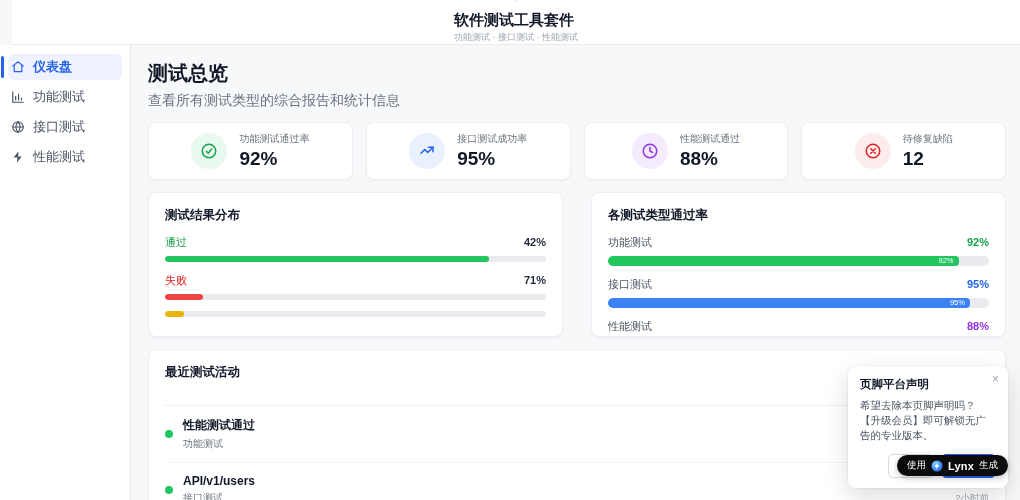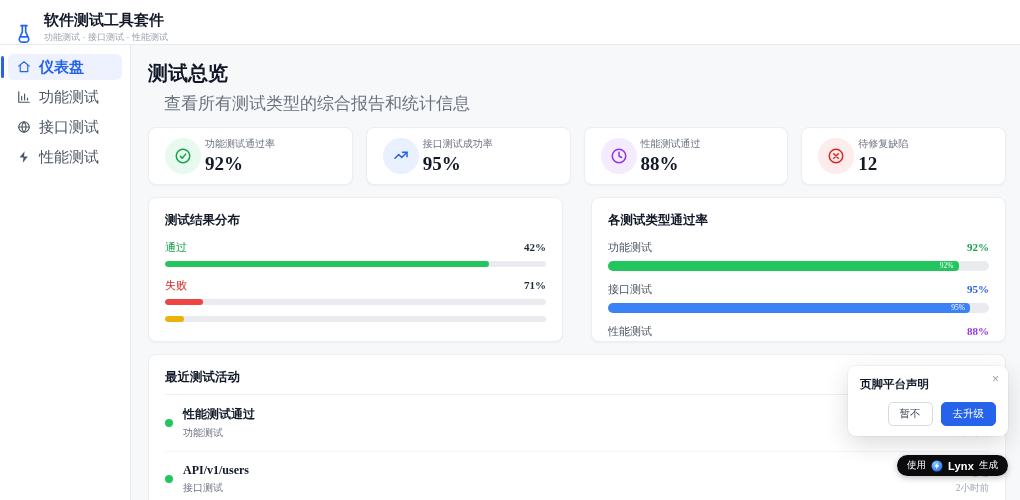--- a/index.html
+++ b/index.html
@@ -1,68 +1,68 @@
 <!DOCTYPE html>
 <html><head>
 <meta charset="utf-8">
 <style>
   * { margin:0; padding:0; box-sizing:border-box; }
   html,body { width:1020px; height:500px; overflow:hidden; }
   body { font-family:"Liberation Sans",sans-serif; background:#f7f8fa; position:relative; color:#111827; }
   svg { display:block; }
 
   
-  .header { position:absolute; top:0; left:0; right:0; height:45px; background:#fff;
-            border-bottom:1px solid #e8eaee; display:flex; align-items:flex-end; padding:0 14px; gap:10px; z-index:5; }
+  .header { position:absolute; top:0; left:12px; right:0; height:45px; background:#fff;
+            border-bottom:1px solid #e8eaee; display:flex; align-items:center; padding:0 14px; gap:10px; z-index:5;flex-direction:column; }
   .logo-icon { width:20px; height:20px; color:#2563eb; }
   .header-title { font-size:15px; font-weight:bold; color:#111827; line-height:1.2; }
   .header-sub { font-size:9px; color:#9ca3af; margin-top:2px; }
 
   
   .sidebar { position:absolute; top:45px; left:0; bottom:0; width:131px; background:#fff;
              border-right:1px solid #e8eaee; padding:9px 8px; z-index:4; }
-  .nav-item { position:relative; display:flex; align-items:center; gap:8px; height:26px; padding:0 9px;
-              margin-bottom:4px; border-radius:6px; font-size:15px; color:#4b5563; cursor:pointer;text-align:center; }
+  .nav-item { position:relative; display:flex; align-items:center; gap:8px; height:26px; padding:0 3px;
+              margin-bottom:4px; border-radius:6px; font-size:13px; color:#4b5563; cursor:pointer;text-align:center; }
   .nav-item .nav-ic { width:14px; height:14px; flex-shrink:0; }
   .nav-item.active { background:#eef2ff; color:#2563eb; font-weight:bold; }
   .nav-item.active::before { content:""; position:absolute; left:-7px; top:2px; bottom:2px; width:3px;
                              border-radius:2px; background:#2563eb; }
 
   
   .main { position:absolute; top:45px; left:131px; right:0; bottom:0; overflow:hidden;
-          padding:15px 14px 0 17px; background:#f7f8fa;font-family:Liberation Serif, serif; }
+          padding:15px 14px 0 17px; background:#f7f8fa; }
   .page-title { font-size:20px; font-weight:bold; color:#111827; }
-  .page-sub { font-size:17px; color:#6b7280; margin-top:5px;margin-left:16px; }
+  .page-sub { font-size:14px; color:#6b7280; margin-top:5px; }
 
   .card { background:#fff; border:1px solid #eceef2; border-radius:8px; box-shadow:0 1px 2px rgba(16,24,40,.04); }
 
   
   .cards-row { display:flex; gap:13px; margin-top:12px; }
-  .stat-card { flex:1; display:flex; align-items:center; gap:4px; padding:0 16px; height:58px; }
+  .stat-card { flex:1; display:flex; align-items:center; gap:12px; padding:0 16px; height:58px;justify-content:center; }
   .stat-icon { width:36px; height:36px; border-radius:50%; display:flex; align-items:center; justify-content:center; flex-shrink:0; }
   .stat-icon svg { width:18px; height:18px; }
   .stat-label { font-size:10px; color:#6b7280; margin-bottom:2px; }
   .stat-value { font-size:19px; font-weight:bold; color:#111827; }
 
   
   .charts-row { display:flex; gap:28px; margin-top:12px; }
   .chart-panel { flex:1; padding:14px 16px; height:145px; overflow:hidden; }
   .chart-title { font-size:12.5px; font-weight:bold; color:#111827; }
   .bar-row { margin-top:11px; }
   .bar-head { display:flex; justify-content:space-between; align-items:baseline; font-size:11px; }
   .bar-label { color:#4b5563; }
   .bar-value { color:#1f2937; font-weight:600; }
   .track { margin-top:6px; height:6px; background:#e9ebee; border-radius:4px; overflow:hidden; }
   .fill { height:100%; border-radius:4px; display:flex; justify-content:flex-end; align-items:center; }
   .track.tall { height:10px; border-radius:5px; }
   .fill-label { font-size:7.5px; color:#fff; padding-right:5px; line-height:1; white-space:nowrap; }
 
   
   .activity { margin-top:12px; padding:14px 16px 0; height:225px; }
-  .activity-title { font-size:12.5px; font-weight:bold; color:#111827; padding-bottom:8px; border-bottom:1px solid #eef0f3; }
+  .activity-title { font-size:12.5px; font-weight:bold; color:#111827; padding-bottom:24px; border-bottom:1px solid #eef0f3; }
   .act-row { display:flex; align-items:center; gap:10px; padding:11px 0; border-bottom:1px solid #f2f4f7; }
   .act-row:last-child { border-bottom:none; }
   .dot { width:8px; height:8px; border-radius:50%; flex-shrink:0; }
   .act-name { font-size:12px; font-weight:600; color:#111827; }
   .act-type { font-size:10px; color:#6b7280; margin-top:3px; }
   .act-right { margin-left:auto; text-align:right; }
   .act-status { font-size:11px; font-weight:bold; }
   .act-time { font-size:9.5px; color:#9ca3af; margin-top:3px; }
 
   
@@ -279,20 +279,21 @@
         <div class="act-time">2小时前</div>
       </div>
     </div>
 
   </section>
 </main>
 
 <div class="popup">
   <span class="popup-close">×</span>
   <div class="popup-title">页脚平台声明</div>
+  <div class="popup-body">希望去除本页脚声明吗？【升级会员】即可解锁无广告的专业版本。</div>
   <div class="popup-actions">
     <button class="btn btn-ghost">暂不</button>
     <button class="btn btn-primary">去升级</button>
   </div>
 </div>
 
 <div class="lynx-badge">
   <span>使用</span>
   <svg class="lynx-logo" viewBox="0 0 24 24">
     <defs>

